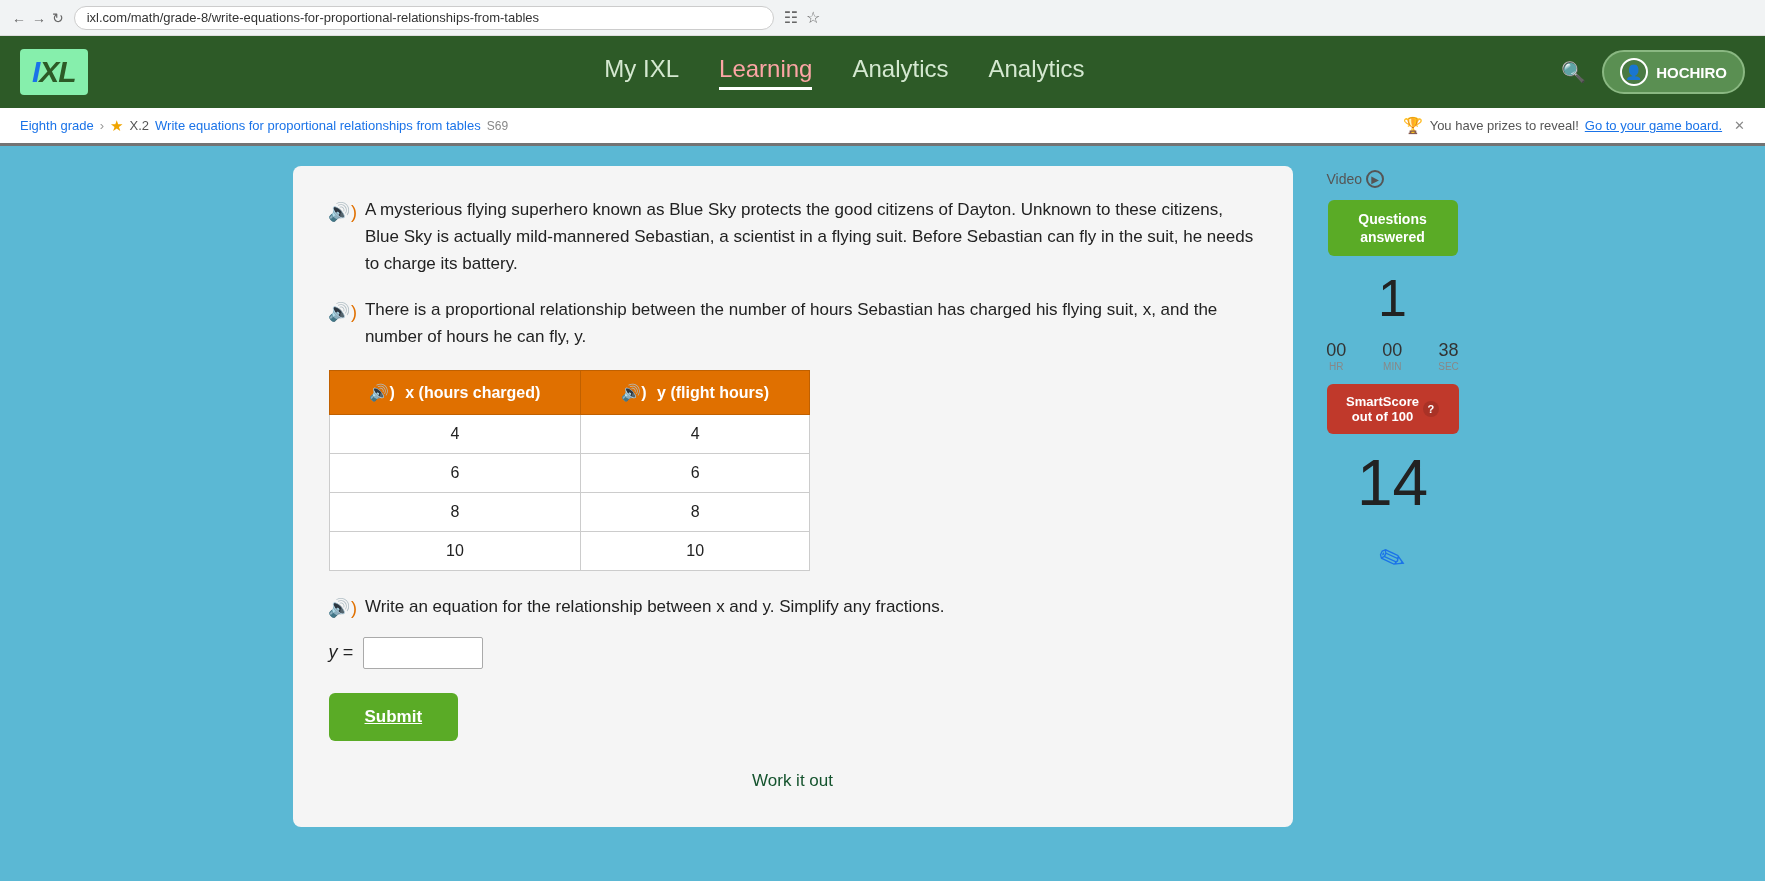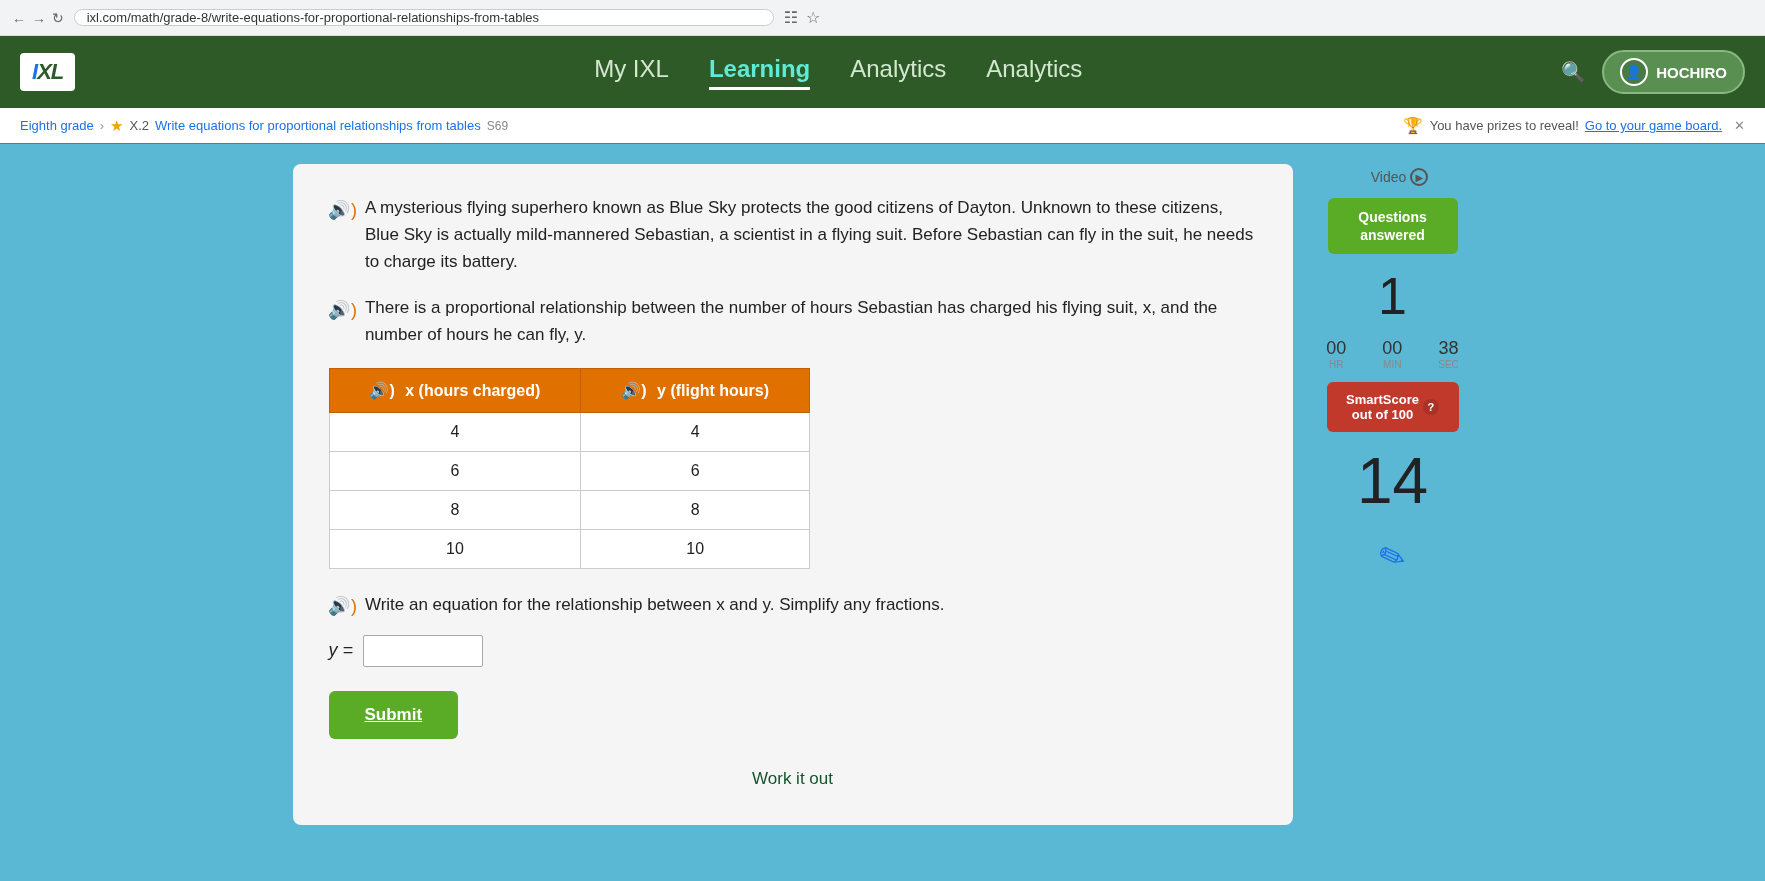--- a/index.html
+++ b/index.html
@@ -29,21 +29,21 @@
     }
     .browser-controls span {
       cursor: pointer;
       color: #666;
     }
     .url-bar {
       flex: 1;
       background: white;
       border: 1px solid #ccc;
       border-radius: 16px;
-      height: 17px;
+      height: 24px;
       display: flex;
       align-items: center;
       padding: 0 12px;
       font-size: 13px;
       color: #333;
       max-width: 700px;
     }
     .browser-right {
       display: flex;
       gap: 8px;
@@ -55,25 +55,25 @@
     
     .navbar {
       background: #2d5a27;
       height: 72px;
       display: flex;
       align-items: center;
       padding: 0 20px;
       gap: 0;
     }
     .logo-box {
-      background: #ffffff;
+      background: #86efac;
       padding: 6px 12px;
       border-radius: 4px;
       margin-right: 40px;
-      font-size: 22px;
+      font-size: 30px;
       font-weight: 900;
       color: #2d5a27;
       font-style: italic;
       letter-spacing: -1px;
     }
     .logo-box .logo-i {
       color: #1a73e8;
     }
     .nav-links {
       display: flex;
@@ -82,23 +82,23 @@
       justify-content: center;
     }
     .nav-link {
       color: #d4e8d0;
       font-size: 24px;
       cursor: pointer;
       text-decoration: none;
       padding-bottom: 4px;
     }
     .nav-link.active {
-      color: #5eead4;
+      color: #fca5a5;
       border-bottom: 3px solid white;
-      font-weight: 700;
+      font-weight: 400;
     }
     .nav-right {
       display: flex;
       align-items: center;
       gap: 16px;
     }
     .search-icon-nav {
       color: white;
       font-size: 20px;
       cursor: pointer;
@@ -130,21 +130,21 @@
 
     
     .breadcrumb-bar {
       background: white;
       padding: 8px 20px;
       display: flex;
       align-items: center;
       justify-content: space-between;
       font-size: 13px;
       color: #555;
-      border-bottom: 1px solid #737373;
+      border-bottom: 3px solid #737373;
     }
     .breadcrumb-left {
       display: flex;
       align-items: center;
       gap: 6px;
     }
     .breadcrumb-star {
       color: #f0a500;
       font-size: 15px;
     }
@@ -421,21 +421,21 @@
       margin-top: 8px;
       color: #1a73e8;
       font-size: 32px;
       transform: rotate(-20deg);
       display: inline-block;
     }
 
     .sidebar-top-row {
       display: flex;
       align-items: center;
-      justify-content: center;
+      justify-content: flex-start;
       width: 100%;
       padding: 0 0 0 4px;
     }
   </style>
 </head>
 <body>
 
 <div class="browser-bar">
   <div class="browser-controls">
     <span>←</span>

